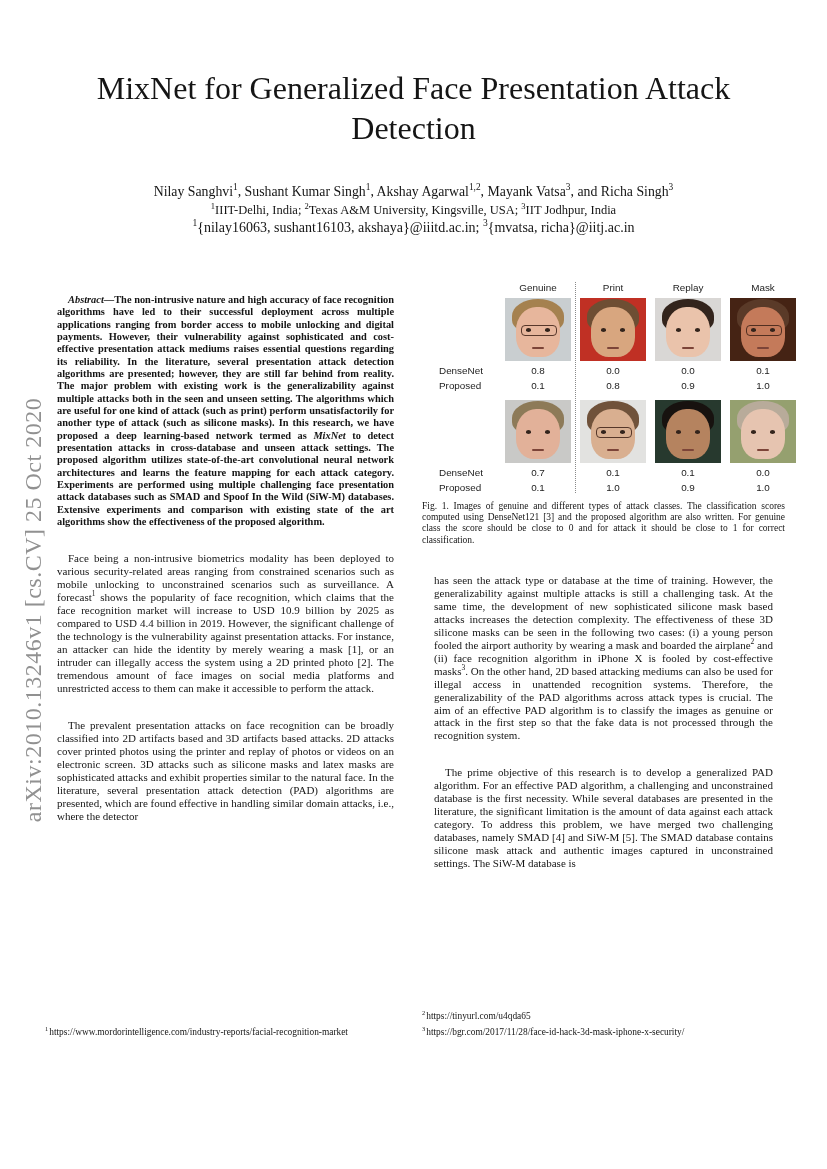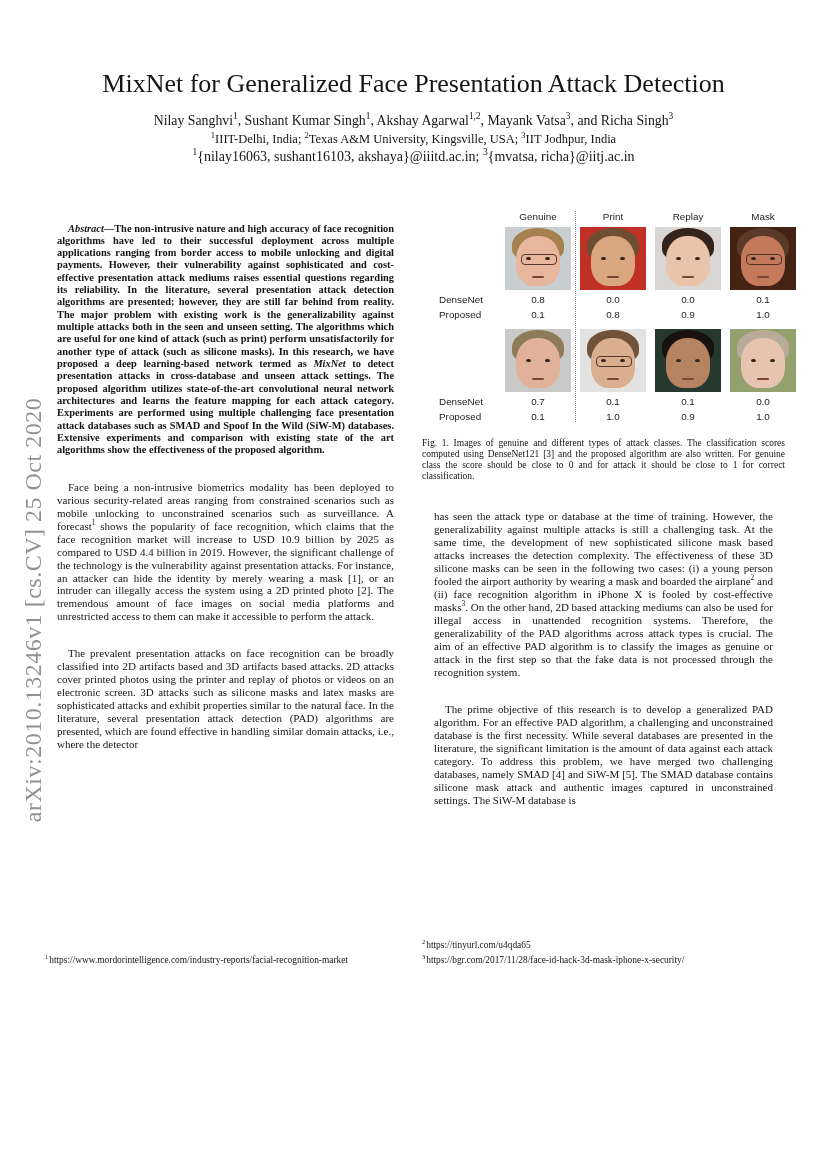--- a/index.html
+++ b/index.html
@@ -16,24 +16,24 @@
     position:absolute;
     top:610px;left:33px;
     transform:translate(-50%,-50%) rotate(-90deg);
     white-space:nowrap;
     font-size:24px;
     color:#919191;
     letter-spacing:0.5px;
   }
   .title-block{ text-align:center; padding-top:68px; }
   .title{
-    font-size:26px; font-weight:normal; line-height:1.25;
+    font-size:32px; font-weight:normal; line-height:1.25;
     margin:0 auto; max-width:650px;
   }
-  .authors{ margin-top:12px; font-size:13.8px; }
+  .authors{ margin-top:36px; font-size:13.8px; }
   .affils{ margin-top:3px; font-size:12.5px; }
   .emails{ margin-top:2px; font-size:14px; }
   sup{ font-size:68%; line-height:0; }
   .it{ font-style:italic; }
 
   .cols{
     display:flex; gap:16px;
     padding:0 42px 0 45px;
     margin-top:46px;
     height:756px;
@@ -105,21 +105,21 @@
   .face .mouth{
     position:absolute; top:49px; left:27px; width:12px; height:2px;
     border-radius:2px; background:#7c4438;
   }
   .face .glasses{
     position:absolute; top:27px; left:16px; width:34px; height:9px;
     border:1.5px solid rgba(62,34,24,0.85);
     border-radius:4px;
   }
   .caption{
-    margin-top:16px;
+    margin-top:8px;
     font-size:9.5px; line-height:1.18;
     text-align:justify;
   }
 </style>
 </head>
 <body>
 
 <div class="page">
 
   <div class="arxiv-stamp">arXiv:2010.13246v1  [cs.CV]  25 Oct 2020</div>

